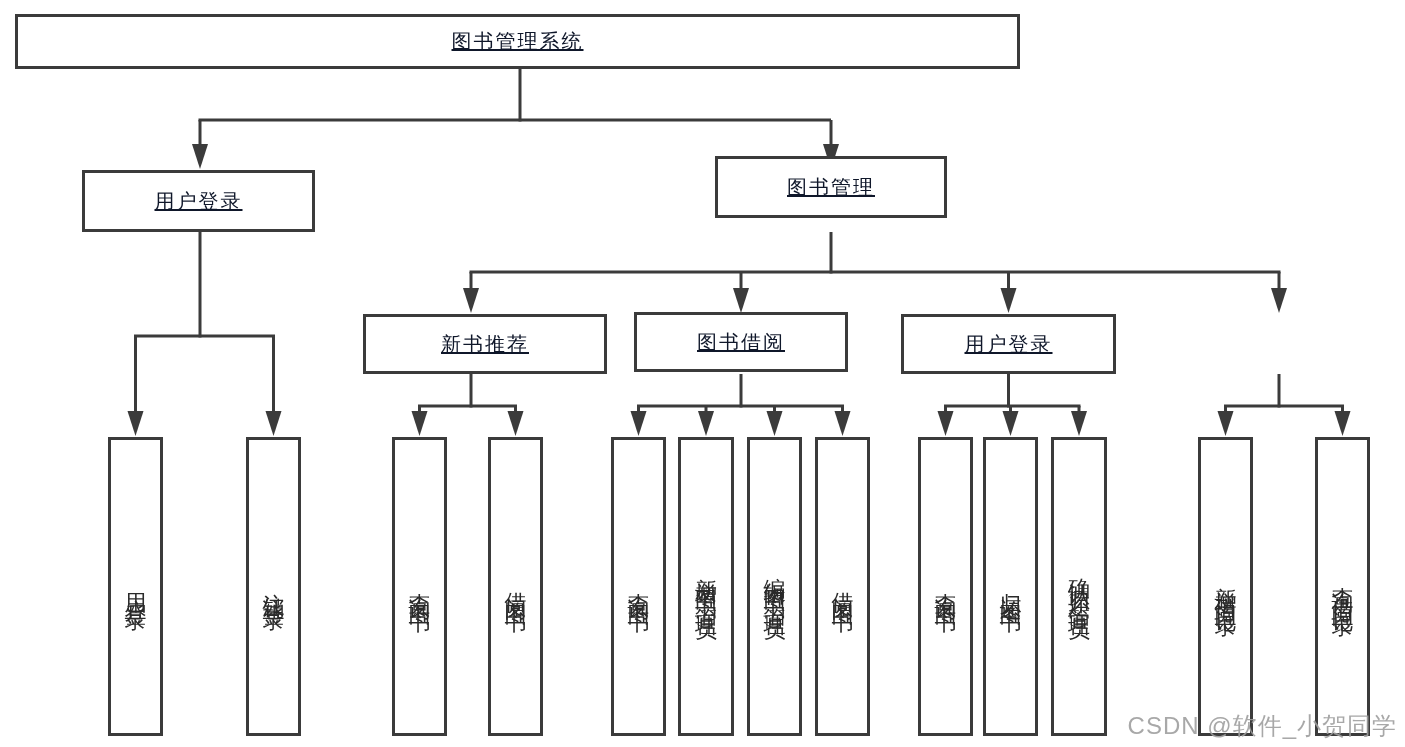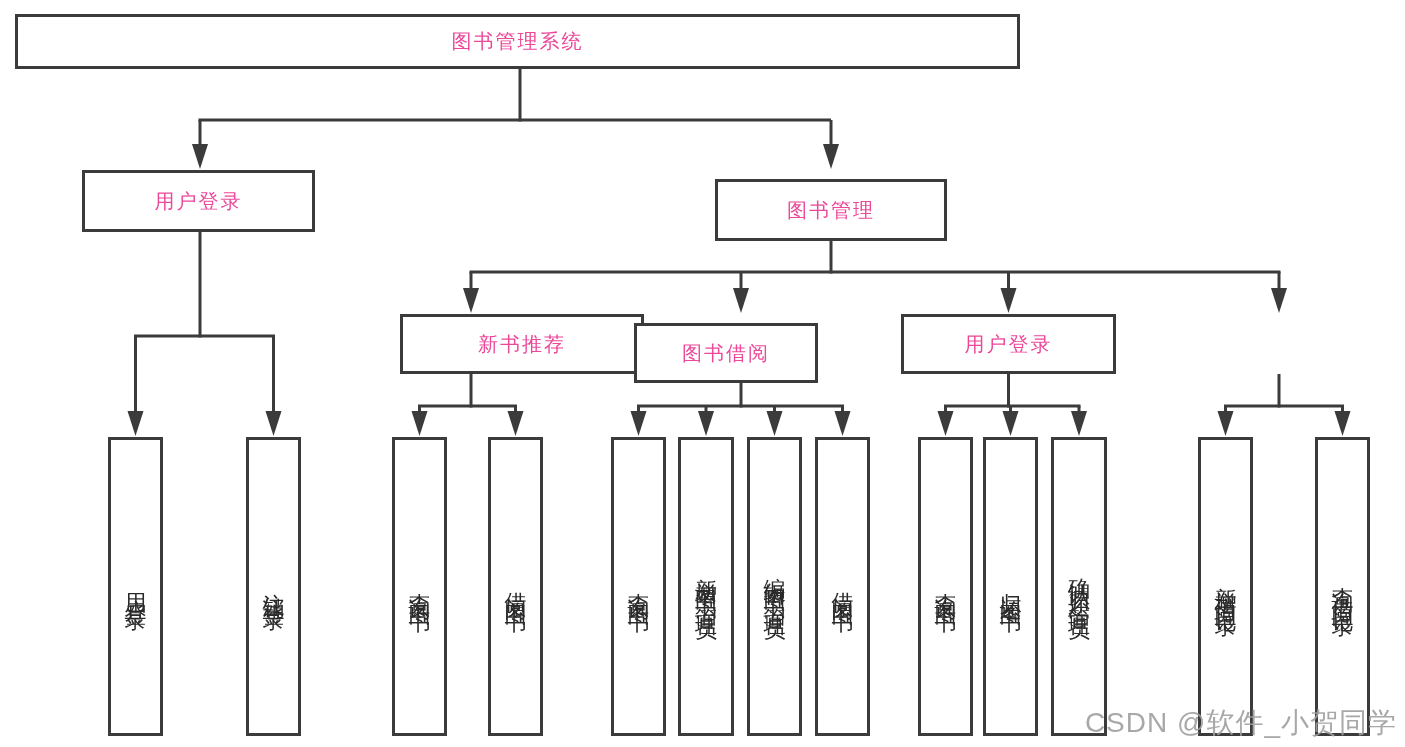--- a/index.html
+++ b/index.html
@@ -20,36 +20,37 @@
     box-sizing: border-box;
     display: flex;
     align-items: center;
     justify-content: center;
     z-index: 2;
   }
   .node .hlabel {
     font-size: 20px;
     letter-spacing: 2px;
     white-space: nowrap;
-    color: #ec4899;
+    color: #0f172a;
+    text-decoration: underline;
   }
   .leaf .vlabel {
     writing-mode: vertical-rl;
     text-orientation: mixed;
     font-size: 22px;
     letter-spacing: 6px;
     line-height: 1;
     color: #2a2a2a;
   }
   .watermark {
     position: absolute;
     right: 8px;
     bottom: 5px;
     z-index: 3;
-    font-size: 28px;
+    font-size: 24px;
     letter-spacing: 1px;
     color: rgba(158, 158, 158, 0.9);
     white-space: nowrap;
   }
 </style>
 </head>
 <body>
 
 <div id="canvas">
 
@@ -129,28 +130,28 @@
     <polygon stroke="none" points="1334.5,411 1350.5,411 1342.5,436"></polygon>
   </svg>
 
   <div class="node" style="left:15px; top:14px; width:1005px; height:55px;">
     <span class="hlabel">图书管理系统</span>
   </div>
 
   <div class="node" style="left:82px; top:170px; width:233px; height:62px;">
     <span class="hlabel">用户登录</span>
   </div>
-  <div class="node" style="left:715px; top:179px; width:232px; height:62px;">
+  <div class="node" style="left:715px; top:156px; width:232px; height:62px;">
     <span class="hlabel">图书管理</span>
   </div>
 
-  <div class="node" style="left:363px; top:314px; width:244px; height:60px;margin-left:37px;">
+  <div class="node" style="left:363px; top:314px; width:244px; height:60px;">
     <span class="hlabel">新书推荐</span>
   </div>
-  <div class="node" style="left:634px; top:323px; width:184px; height:60px;">
+  <div class="node" style="left:634px; top:312px; width:214px; height:60px;">
     <span class="hlabel">图书借阅</span>
   </div>
   <div class="node" style="left:901px; top:314px; width:215px; height:60px;">
     <span class="hlabel">用户登录</span>
   </div>
 
   <div class="node leaf" style="left:108px; top:437px; width:55px; height:299px;">
     <span class="vlabel">用户登录</span>
   </div>
   <div class="node leaf" style="left:246px; top:437px; width:55px; height:299px;">

